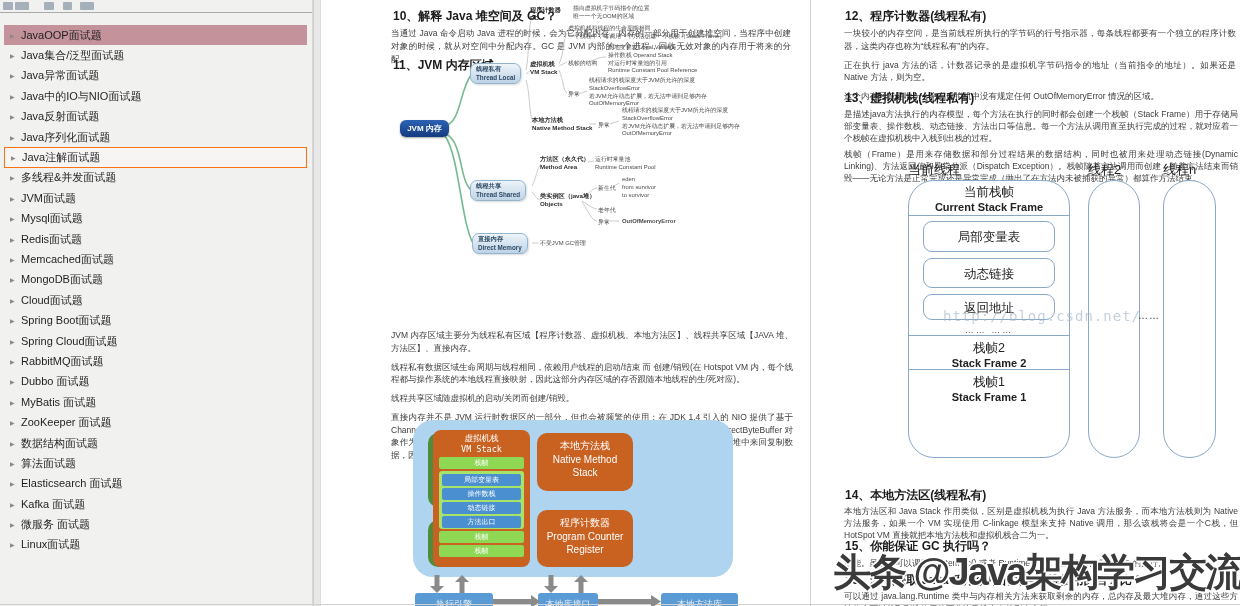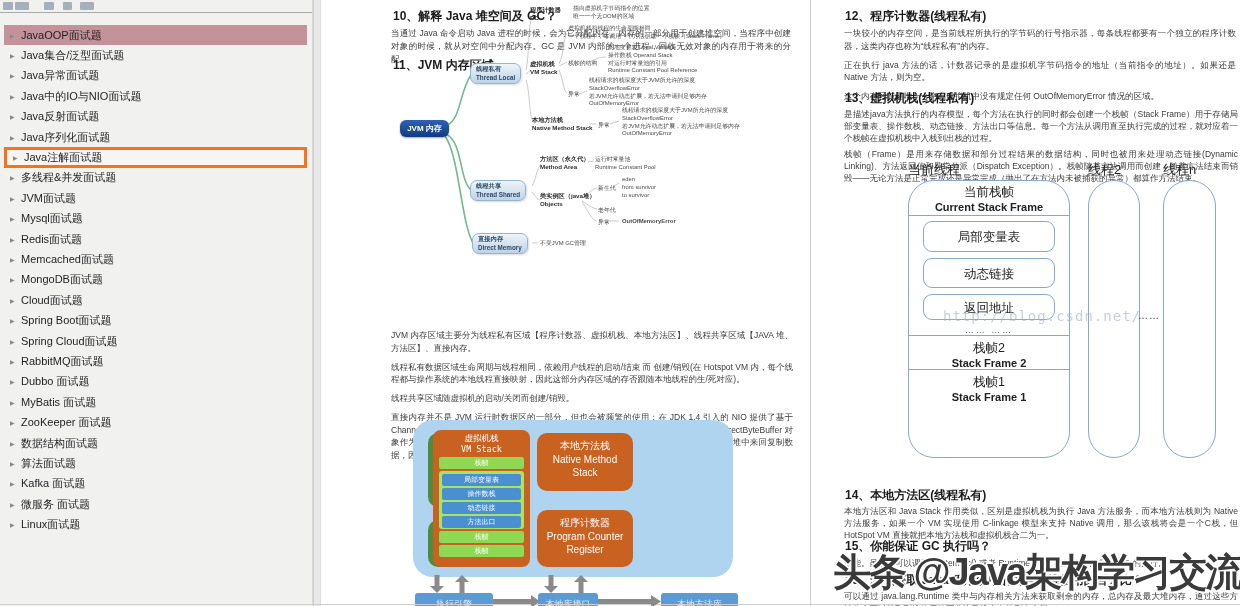--- a/index.html
+++ b/index.html
@@ -9,21 +9,21 @@
 
   
   .sidebar{position:absolute;left:0;top:0;width:313px;height:606px;background:#f1f1f0;border-right:1px solid #d7d7d7}
   .toolbar{position:relative;height:13px;border-bottom:1px solid #aaa}
   .tb-ico{position:absolute;top:2px;height:8px;background:#93a0ad;border-radius:1px;opacity:.8}
   .s-list{padding-top:12px}
   .s-item{height:20.4px;display:flex;align-items:center;margin:0 5px 0 4px;padding-left:6px;
     font-family:Liberation Sans, sans-serif;font-size:11px;color:#1f1f1f;cursor:default}
   .s-item .tri{width:11px;font-size:6px;color:#8a8a8a;flex:0 0 11px}
   .s-item.hl{background:#c4929b}
-  .s-item.boxed{border:3px solid #f97316;background:#f7f4f4}
+  .s-item.boxed{border:1px solid #f97316;background:#f7f4f4}
   .gutter{position:absolute;left:313px;top:0;width:8px;height:606px;background:#e8e8e8;
     border-left:1px solid #cfcfcf;border-right:1px solid #dcdcdc}
 
   
   .doc{position:absolute;left:321px;top:0;width:919px;height:606px;background:#fff}
   .divider{position:absolute;left:489px;top:0;width:1px;height:606px;background:#d2d2d2}
   .col-mid{position:absolute;left:0;top:0;width:489px;height:606px}
   .col-right{position:absolute;left:490px;top:0;width:429px;height:606px}
   .qh{position:absolute;font-size:12px;font-weight:700;color:#1b1b1b;white-space:nowrap}
   .bp{position:absolute;font-size:8.5px;line-height:1.5;color:#3d3d3d;text-align:justify}
@@ -172,20 +172,24 @@
         <span class="tri">▶</span>
         <span>ZooKeeper 面试题</span>
       </div>
     <div class="s-item">
         <span class="tri">▶</span>
         <span>数据结构面试题</span>
       </div>
     <div class="s-item">
         <span class="tri">▶</span>
         <span>算法面试题</span>
+      </div>
+    <div class="s-item">
+        <span class="tri">▶</span>
+        <span>Elasticsearch 面试题</span>
       </div>
     <div class="s-item">
         <span class="tri">▶</span>
         <span>Kafka 面试题</span>
       </div>
     <div class="s-item">
         <span class="tri">▶</span>
         <span>微服务 面试题</span>
       </div>
     <div class="s-item">

